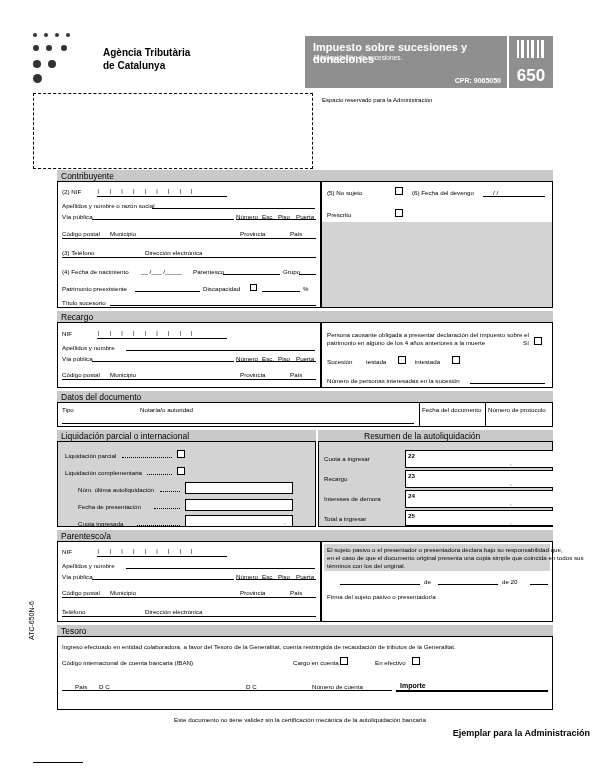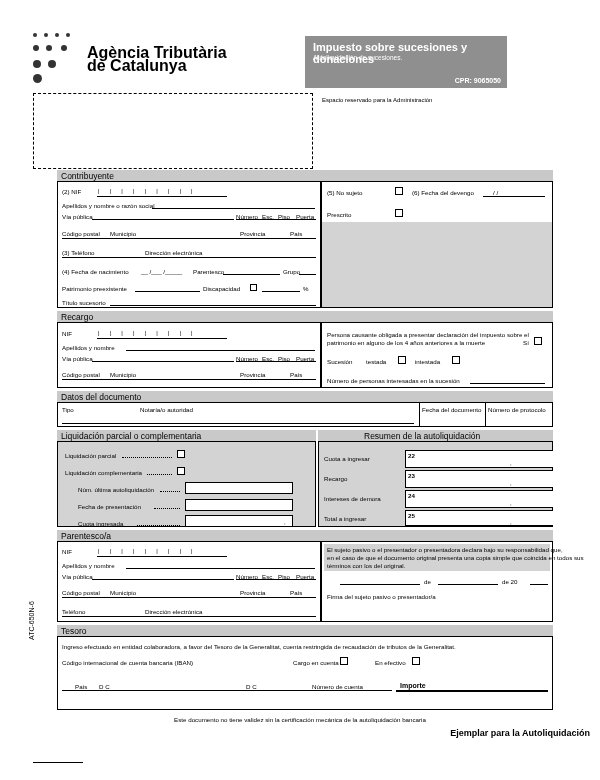--- a/index.html
+++ b/index.html
@@ -13,21 +13,21 @@
 
   
   .hdr{position:absolute;left:0;top:0;width:600px;height:26px;}
   .hdr .model{position:absolute;left:63px;top:8px;font-size:11px;font-weight:bold;}
   .hdr .cve{position:absolute;right:10px;top:9px;font-size:10px;font-weight:bold;letter-spacing:.2px;}
 
   
   .logobox{position:absolute;left:33px;top:30px;width:280px;height:50px;}
   .dots{position:absolute;left:0;top:3px;width:70px;height:44px;}
   .dots span{position:absolute;display:block;border-radius:50%;background:#333;}
-  .agencia{position:absolute;left:54px;top:16px;font-size:16px;font-weight:bold;line-height:13px;}
+  .agencia{position:absolute;left:70px;top:16px;font-size:10px;font-weight:bold;line-height:13px;}
 
   
   .titlebox{position:absolute;left:305px;top:36px;width:202px;height:52px;background:#8f8f8f;color:#fff;}
   .titlebox .t1{position:absolute;left:8px;top:5px;font-size:11px;font-weight:bold;}
   .titlebox .t2{position:absolute;left:8px;top:18px;font-size:6.5px;}
   .titlebox .cpr{position:absolute;right:6px;bottom:4px;font-size:7px;font-weight:bold;}
 
   .codebox{position:absolute;left:509px;top:36px;width:44px;height:52px;background:#8f8f8f;color:#fff;}
   .codebox .num{position:absolute;left:0;bottom:2px;width:44px;text-align:center;font-size:17px;font-weight:bold;}
   .barlogo{position:absolute;left:8px;top:4px;width:28px;height:18px;}
@@ -78,20 +78,31 @@
       <div>Agència Tributària</div>
       <div>de Catalunya</div>
     </div>
   </div>
 
   <div class="titlebox">
     <div class="t1">Impuesto sobre sucesiones y donaciones</div>
     <div class="t2">Autoliquidación de sucesiones.</div>
     <div class="cpr">CPR: 9065050</div>
   </div>
+  <div class="codebox">
+    <div class="barlogo">
+      <i style="left:0px;"></i>
+        <i style="left:4px;width:3px;"></i>
+        <i style="left:10px;"></i>
+      <i style="left:14px;width:3px;"></i>
+        <i style="left:20px;"></i>
+        <i style="left:24px;width:3px;"></i>
+    </div>
+    <div class="num">650</div>
+  </div>
 
   <div class="dashbox"></div>
   <div class="reserved">Espacio reservado para la Administración</div>
 
   <div class="band" style="left:57px;top:170px;width:496px;height:11px;"></div>
   <div class="bandlbl" style="left:61px;top:171px;">Contribuyente</div>
   <div class="frame" style="left:57px;top:181px;width:264px;height:127px;"></div>
   <div class="frame" style="left:321px;top:181px;width:232px;height:127px;"></div>
 
   <div class="lbl" style="left:62px;top:188px;">(2)  NIF</div>
@@ -190,21 +201,21 @@
   <div class="frame" style="left:57px;top:402px;width:496px;height:25px;"></div>
   <div class="vln" style="left:419px;top:402px;height:25px;"></div>
   <div class="vln" style="left:485px;top:402px;height:25px;"></div>
   <div class="lbl" style="left:62px;top:406px;">Tipo</div>
   <div class="lbl" style="left:140px;top:406px;">Notaría/o autoridad</div>
   <div class="lbl" style="left:422px;top:406px;">Fecha del documento</div>
   <div class="lbl" style="left:488px;top:406px;">Número de protocolo</div>
   <div class="ln" style="left:62px;top:423px;width:352px;"></div>
 
   <div class="band" style="left:57px;top:430px;width:259px;height:11px;"></div>
-  <div class="bandlbl" style="left:61px;top:431px;">Liquidación parcial o complementaria</div>
+  <div class="bandlbl" style="left:61px;top:431px;">Liquidación parcial o internacional</div>
   <div class="band" style="left:318px;top:430px;width:235px;height:11px;"></div>
   <div class="bandlbl" style="left:322px;top:431px;margin-left:42px;">Resumen de la autoliquidación</div>
 
   <div class="frame" style="left:57px;top:441px;width:259px;height:86px;"></div>
   <div class="grey" style="left:58px;top:442px;width:257px;height:84px;"></div>
   <div class="lbl" style="left:65px;top:452px;">Liquidación parcial</div>
   <div class="dln" style="left:122px;top:457px;width:50px;"></div>
   <div class="box" style="left:177px;top:450px;width:8px;height:8px;background:#fff;"></div>
   <div class="lbl" style="left:65px;top:469px;">Liquidación complementaria</div>
   <div class="dln" style="left:147px;top:474px;width:25px;"></div>
@@ -299,15 +310,15 @@
   <div class="lbl" style="left:75px;top:683px;">País</div>
   <div class="lbl" style="left:99px;top:683px;">D  C</div>
   <div class="lbl" style="left:246px;top:683px;">D  C</div>
   <div class="lbl" style="left:312px;top:683px;">Número de cuenta</div>
   <div class="lbl b" style="left:400px;top:682px;font-size:7px;">Importe</div>
   <div class="ln" style="left:62px;top:690px;width:330px;"></div>
   <div class="ln" style="left:396px;top:690px;width:152px;border-bottom:2px solid #000;"></div>
 
   <div class="rot">ATC-650N-6</div>
   <div class="foot">Este documento no tiene validez sin la certificación mecánica de la autoliquidación bancaria</div>
-  <div class="foot2">Ejemplar para la Autoliquidación</div>
+  <div class="foot2">Ejemplar para la Administración</div>
   <div class="cutline"></div>
 </div>
 
 </body></html>

